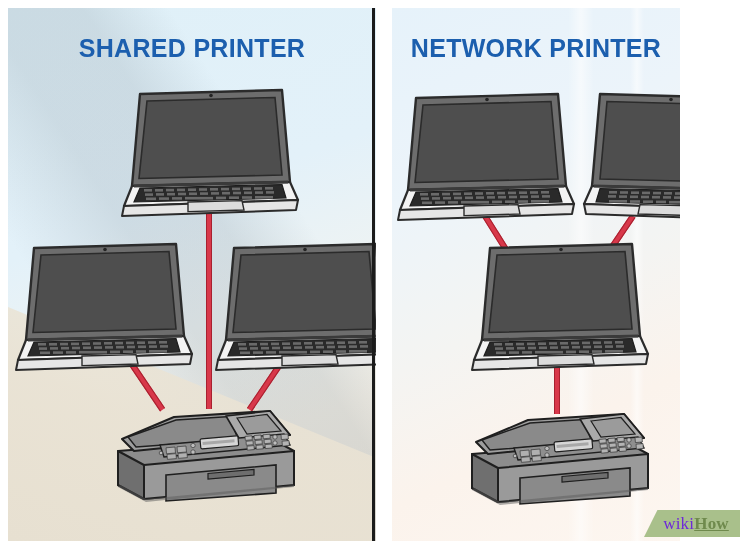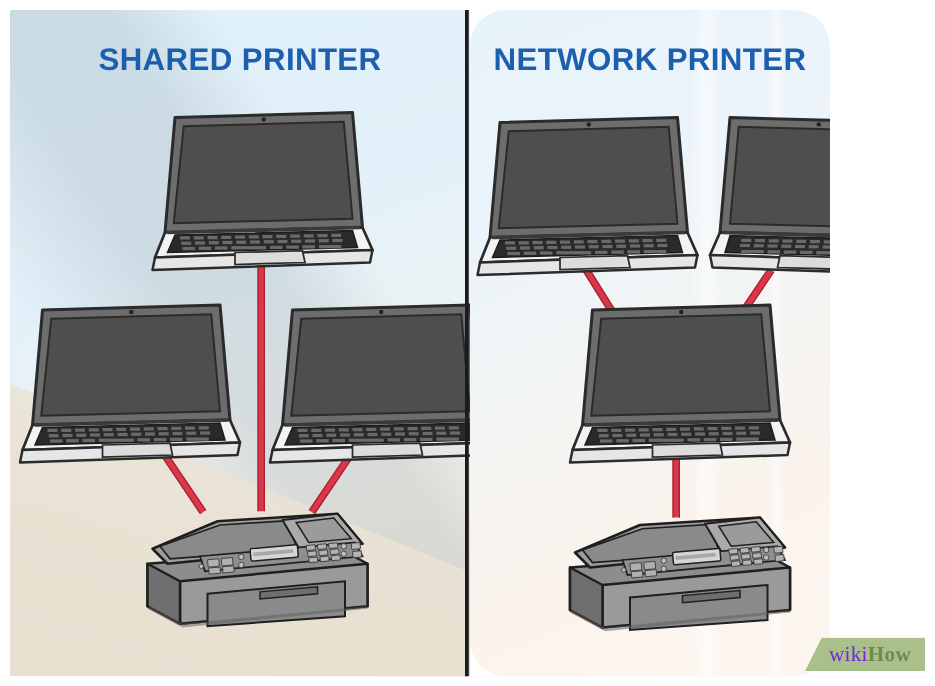--- a/index.html
+++ b/index.html
@@ -28,24 +28,23 @@
     top: 8px;
     height: 533px;
     overflow: hidden;
   }
   #panel-shared {
     left: 8px;
     width: 368px;
     background: linear-gradient(160deg, #dff0f8 0%, #e3f1f9 38%, #eef3f3 58%, #f3efe6 78%, #efe8dc 100%);
   }
   #panel-network {
-    left: 376px;
+    left: 392px;
     width: 288px;
     background: linear-gradient(155deg, #e6f2fa 0%, #ecf4fa 30%, #f4f4f2 55%, #fbf3ec 75%, #fdf6f0 100%);
-    border-radius: 29px;
   }
 
   
   .shadow-band {
     position: absolute;
     background: rgba(120,135,145,0.17);
     pointer-events: none;
   }
   #shadow-band-left {
     left: -150px;
@@ -140,21 +139,21 @@
     justify-content: center;
     user-select: none;
   }
   #watermark .wm-text {
     font-family: "Liberation Serif", serif;
     font-size: 17px;
     letter-spacing: 0.2px;
     padding-left: 8px;
   }
   #watermark .wm-wiki { color: #6d28d9; font-weight: normal; }
-  #watermark .wm-how  { color: #6f8a4d; font-weight: bold; }
+  #watermark .wm-how  { color: #6f8a4d; font-weight: bold; text-decoration: underline; }
 </style>
 </head>
 <body>
 
 <div id="canvas">
 
   <div class="panel" id="panel-shared">
 
     <div class="shadow-band" id="shadow-band-left"></div>
     <div id="floor-left"></div>

